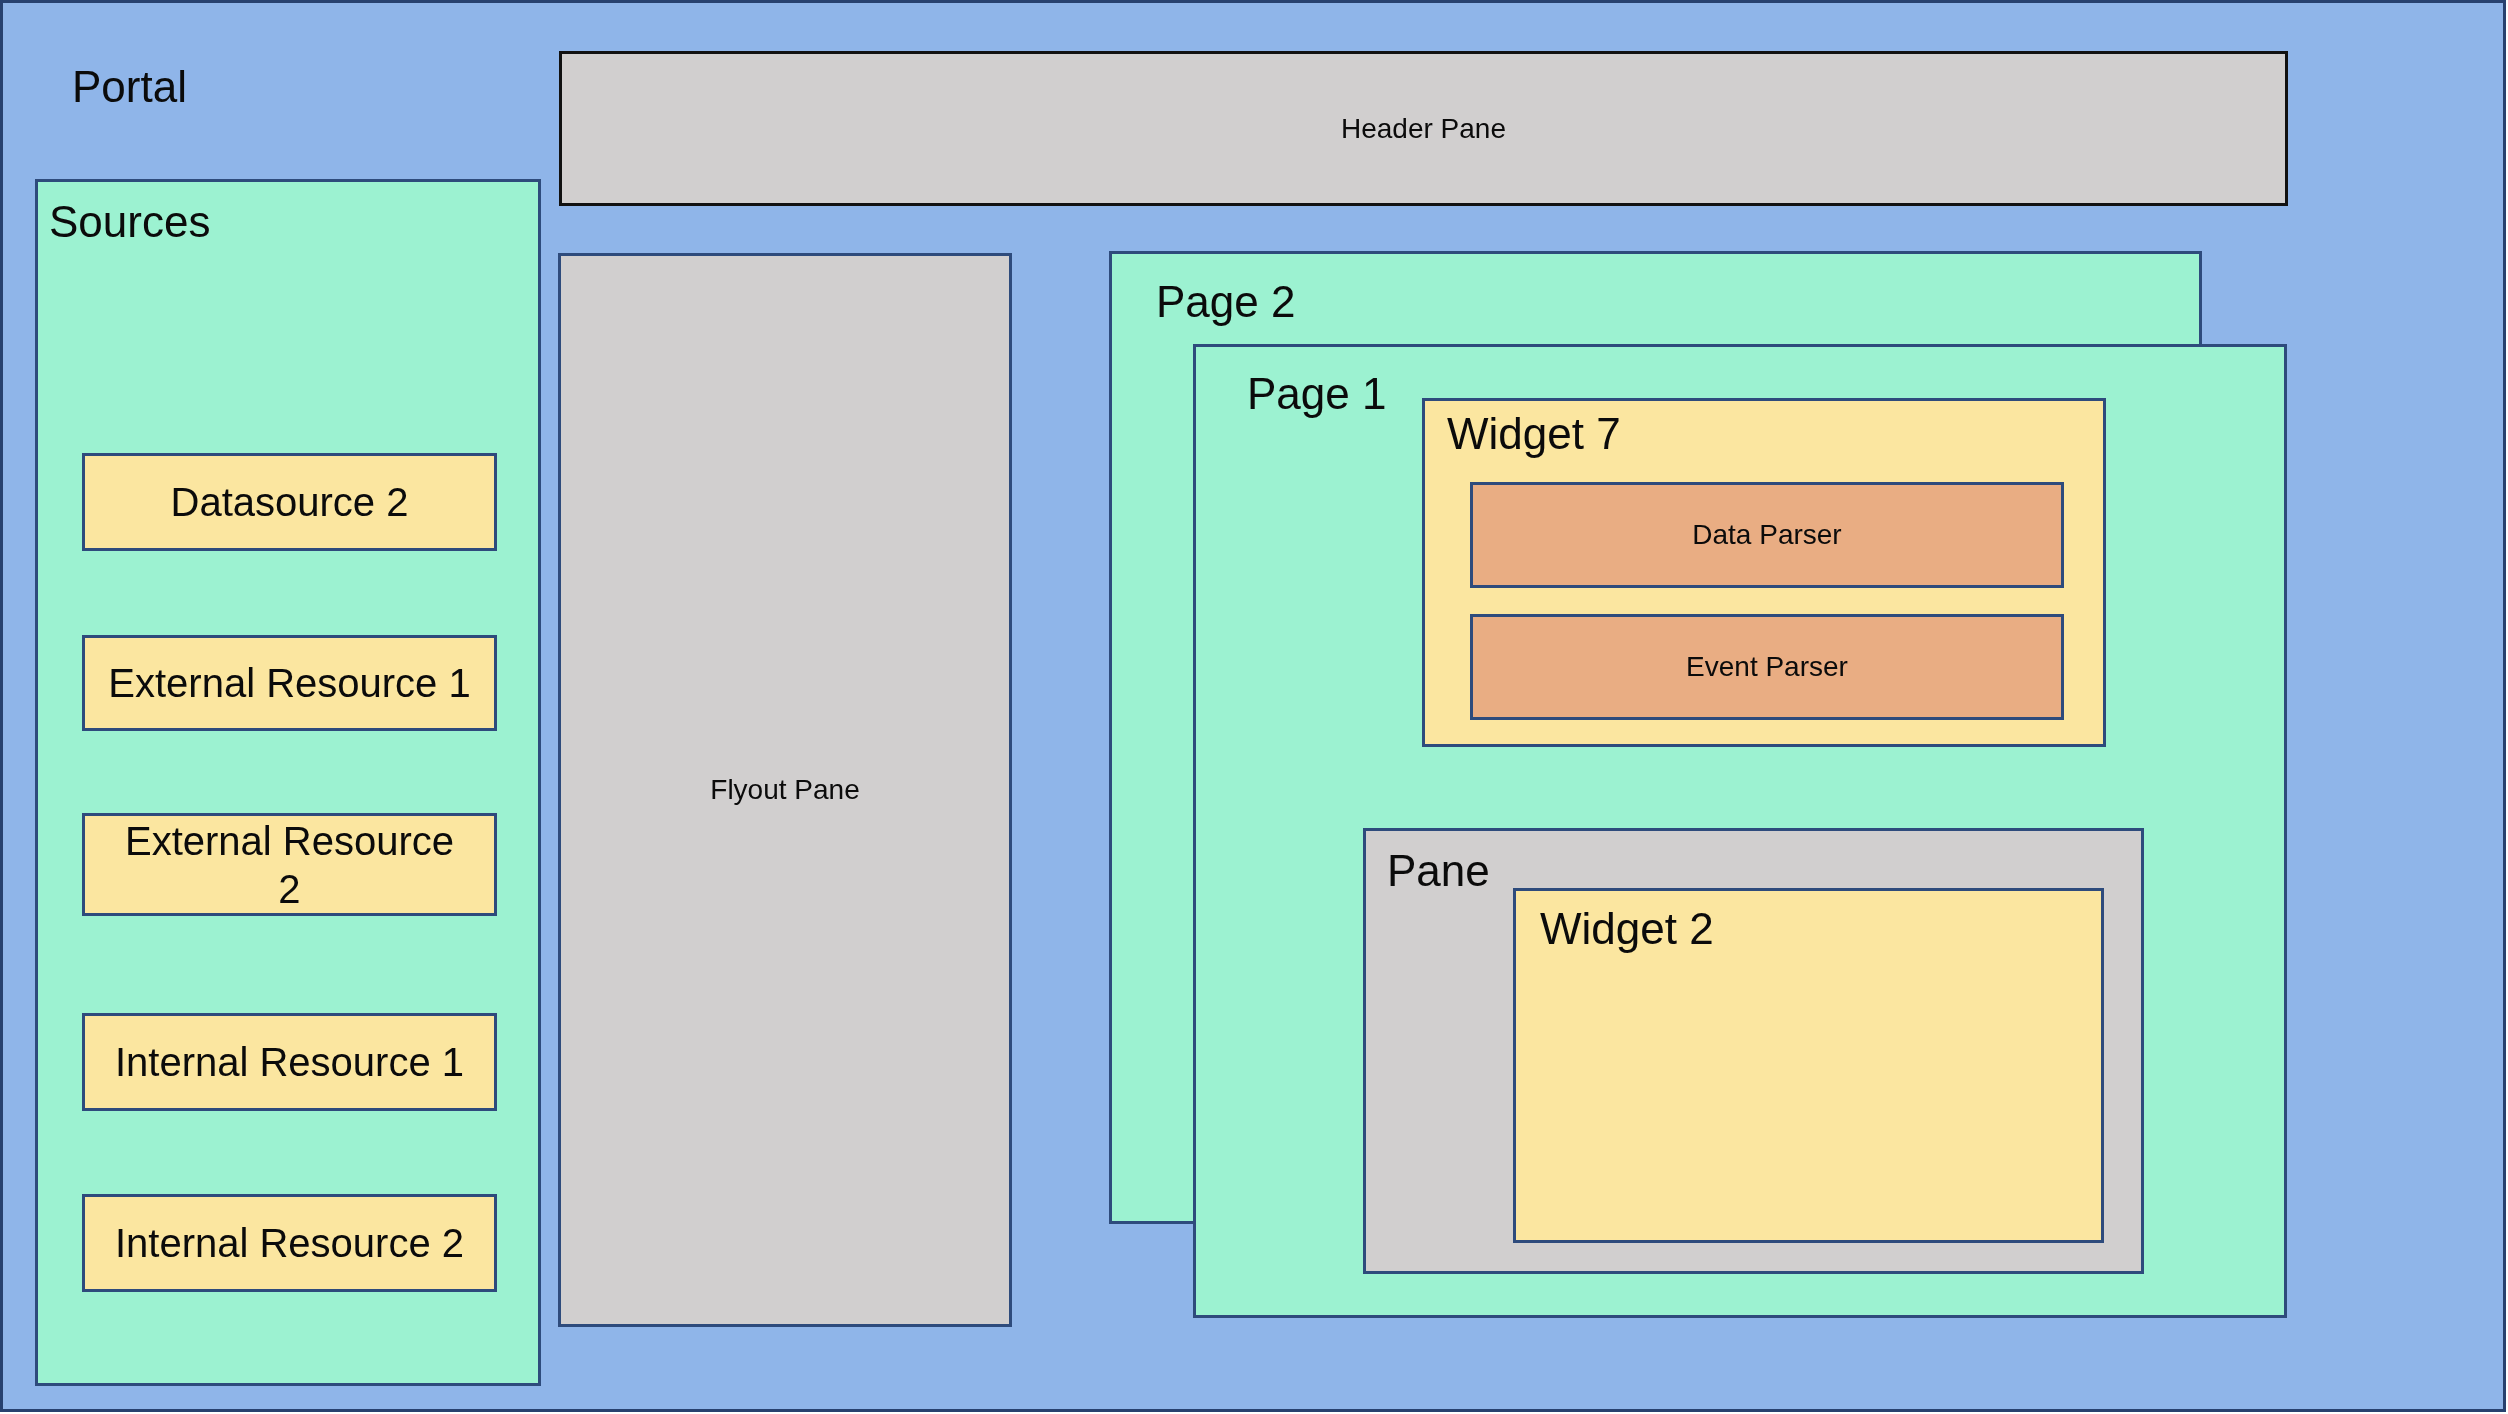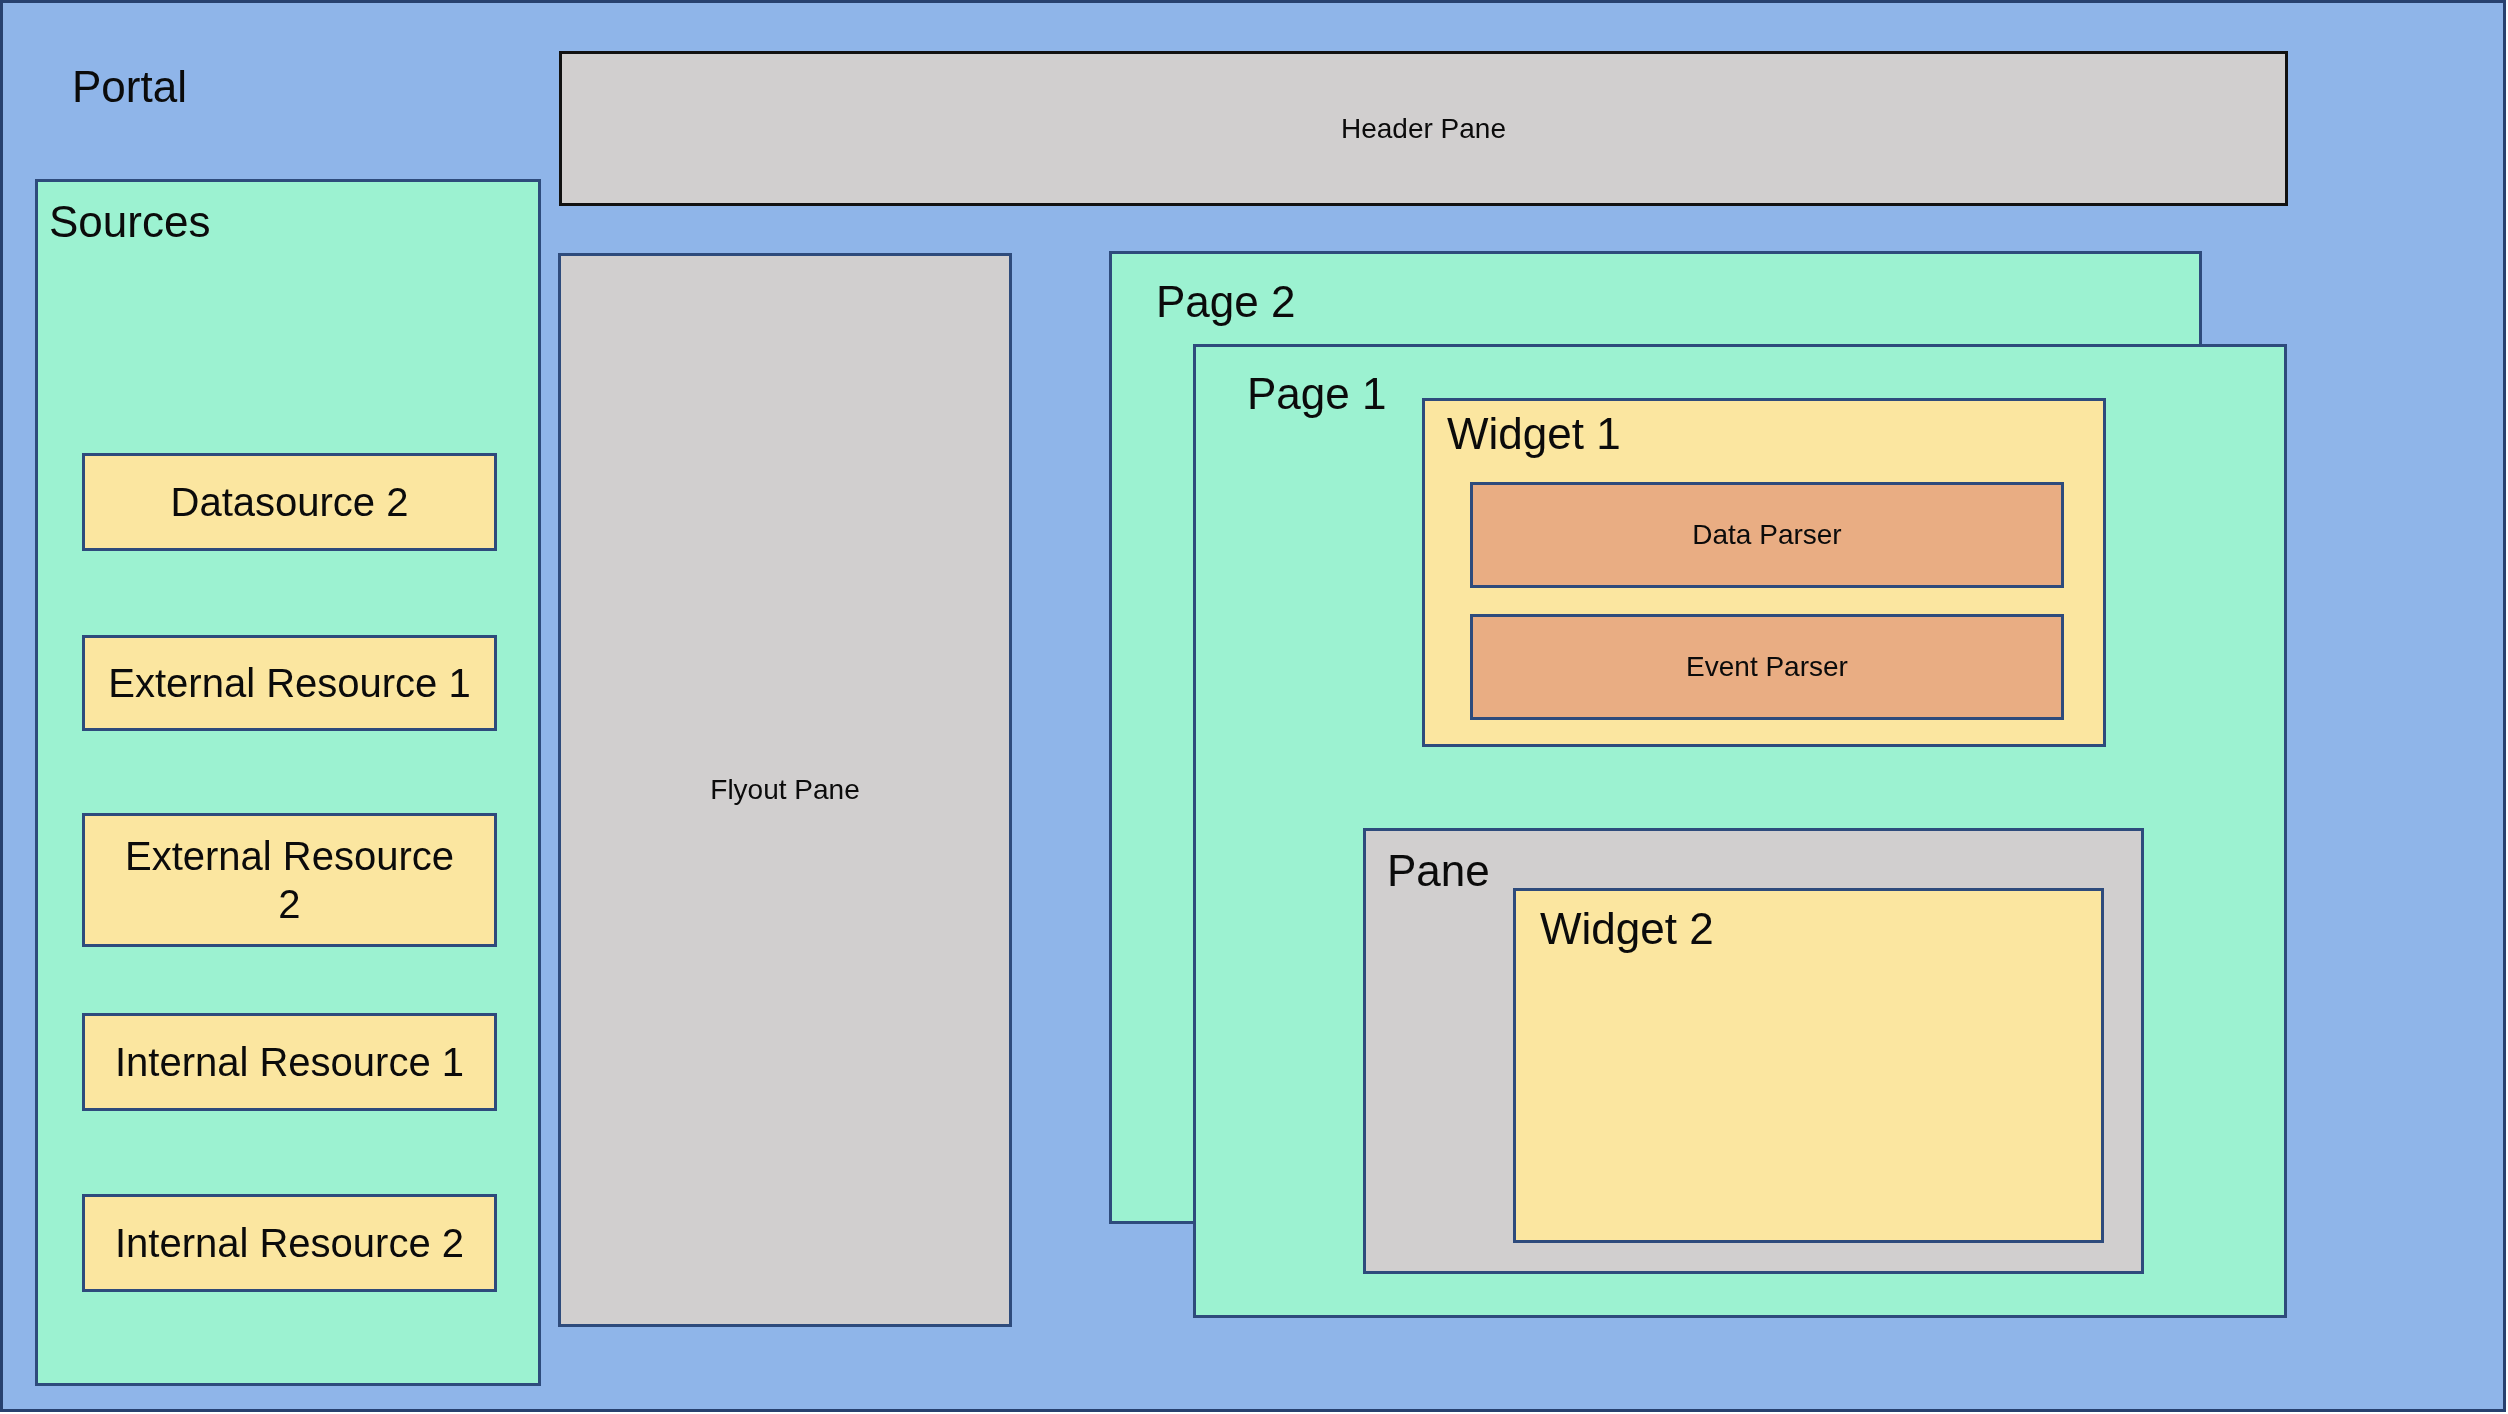--- a/index.html
+++ b/index.html
@@ -21,21 +21,21 @@
 
   
   .sources{left:32px;top:176px;width:506px;height:1207px;}
   .sources-label{left:11px;top:16px;}
   .src-item{position:absolute;left:44px;width:415px;height:98px;box-sizing:border-box;
             border:3px solid #2E4B7C;background:#FBE6A0;display:flex;align-items:center;justify-content:center;
             font-size:40px;line-height:1.2;text-align:center;white-space:pre-line;}
   .src-0{top:87px;}
   .src-1{top:271px;}
   .src-2{top:453px;height:96px;}
-  .src-3{top:631px;height:134px;}
+  .src-3{top:631px;height:103px;}
   .src-4{top:831px;}
   .src-5{top:1012px;}
 
   
   .header-pane{left:556px;top:48px;width:1729px;height:155px;background:#D1CFCF;
                border:3px solid #111111;display:flex;align-items:center;justify-content:center;}
   .center-label{position:static;font-size:28px;white-space:nowrap;}
 
   
   .flyout-pane{left:555px;top:250px;width:454px;height:1074px;
@@ -88,21 +88,21 @@
     </div>
 
     <div class="box navy green page2">
       <div class="lbl page2-label">Page 2</div>
     </div>
 
     <div class="box navy green page1">
       <div class="lbl page1-label">Page 1</div>
 
       <div class="box navy yellow widget1">
-        <div class="lbl widget1-label">Widget 1</div>
+        <div class="lbl widget1-label">Widget 7</div>
         <div class="parser data-parser">
           <div class="center-label">Data Parser</div>
         </div>
         <div class="parser event-parser">
           <div class="center-label">Event Parser</div>
         </div>
       </div>
 
       <div class="box navy gray pane">
         <div class="lbl pane-label">Pane</div>

